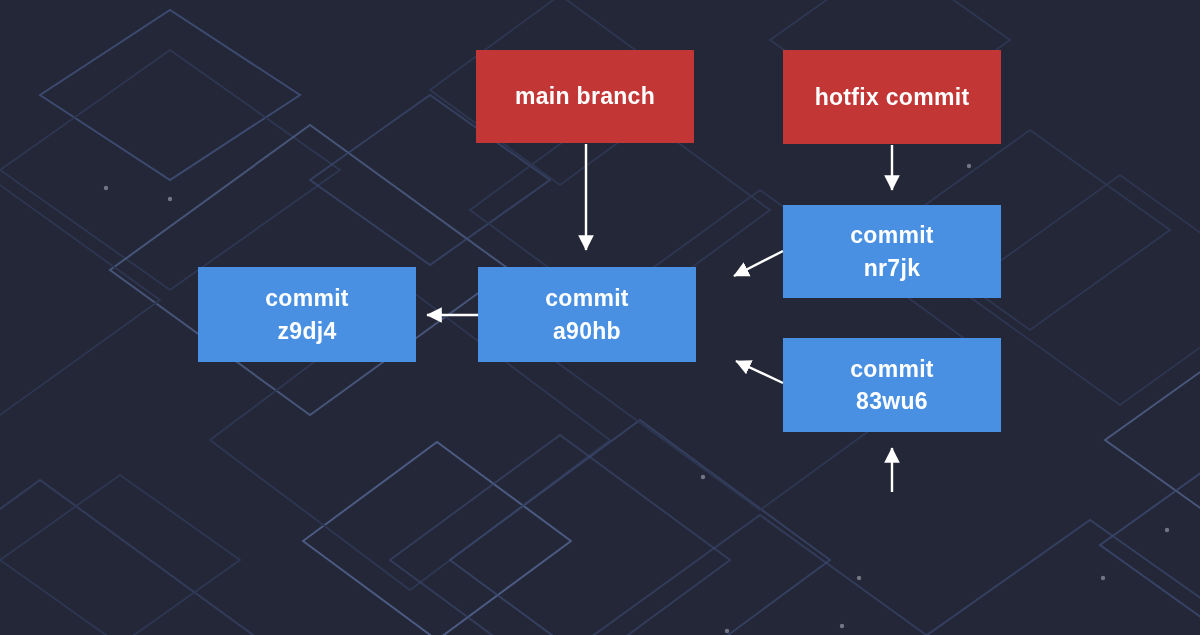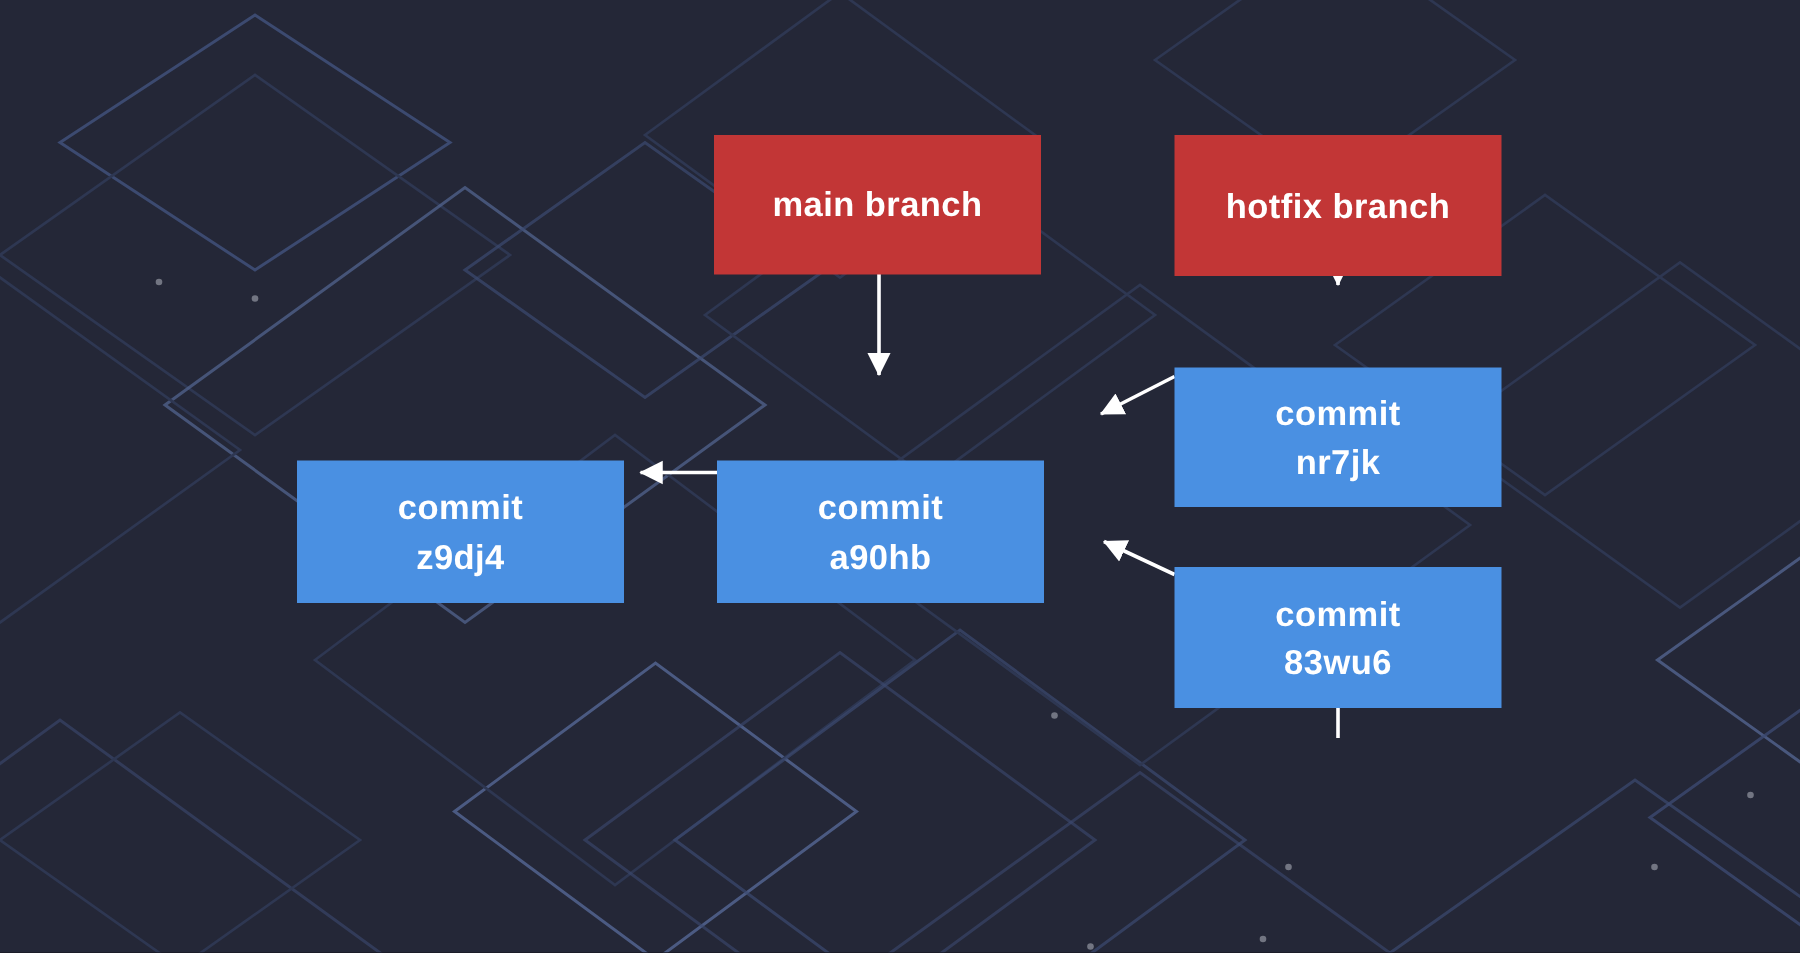--- a/index.html
+++ b/index.html
@@ -13,21 +13,21 @@
   }
   svg.layer {
     position: absolute;
     left: 0; top: 0;
     width: 1200px; height: 635px;
     display: block;
   }
   .d-bright { fill: none; stroke: var(--line-bright, #52648f); stroke-width: 2; }
   .d-mid    { fill: none; stroke: var(--line-mid, #3c4a70);  stroke-width: 2; }
   .d-faint  { fill: none; stroke: var(--line-faint, #2e3752); stroke-width: 1.8; }
-  .nodes { position: absolute; left: 0; top: 0; width: 1200px; height: 507px; margin-top: 40px; }
+  .nodes { position: absolute; left: 0; top: 0; width: 1200px; height: 507px; }
   .node {
     position: absolute;
     display: flex;
     flex-direction: column;
     align-items: center;
     justify-content: center;
     color: var(--text, #ffffff);
     font-weight: 700;
     font-size: 23px;
     letter-spacing: 0.3px;
@@ -93,21 +93,21 @@
       <line x1="478" y1="315" x2="427" y2="315" class="edge-line" marker-end="url(#arrowhead)"></line>
       <line x1="783" y1="383" x2="736" y2="361" class="edge-line" marker-end="url(#arrowhead)"></line>
       <line x1="892" y1="492" x2="892" y2="448" class="edge-line" marker-end="url(#arrowhead)"></line>
     </svg>
 
   <div class="nodes" id="nodes-layer">
       <div class="node branch" style="left: 476px; top: 50px; width: 218px; height: 93px;">
         <div class="node-line">main branch</div>
       </div>
       <div class="node branch" style="left: 783px; top: 50px; width: 218px; height: 94px;">
-        <div class="node-line">hotfix branch</div>
+        <div class="node-line">hotfix commit</div>
       </div>
       <div class="node commit" style="left: 783px; top: 205px; width: 218px; height: 93px;">
         <div class="node-line">commit</div>
         <div class="node-line">nr7jk</div>
       </div>
       <div class="node commit" style="left: 478px; top: 267px; width: 218px; height: 95px;">
         <div class="node-line">commit</div>
         <div class="node-line">a90hb</div>
       </div>
       <div class="node commit" style="left: 198px; top: 267px; width: 218px; height: 95px;">

